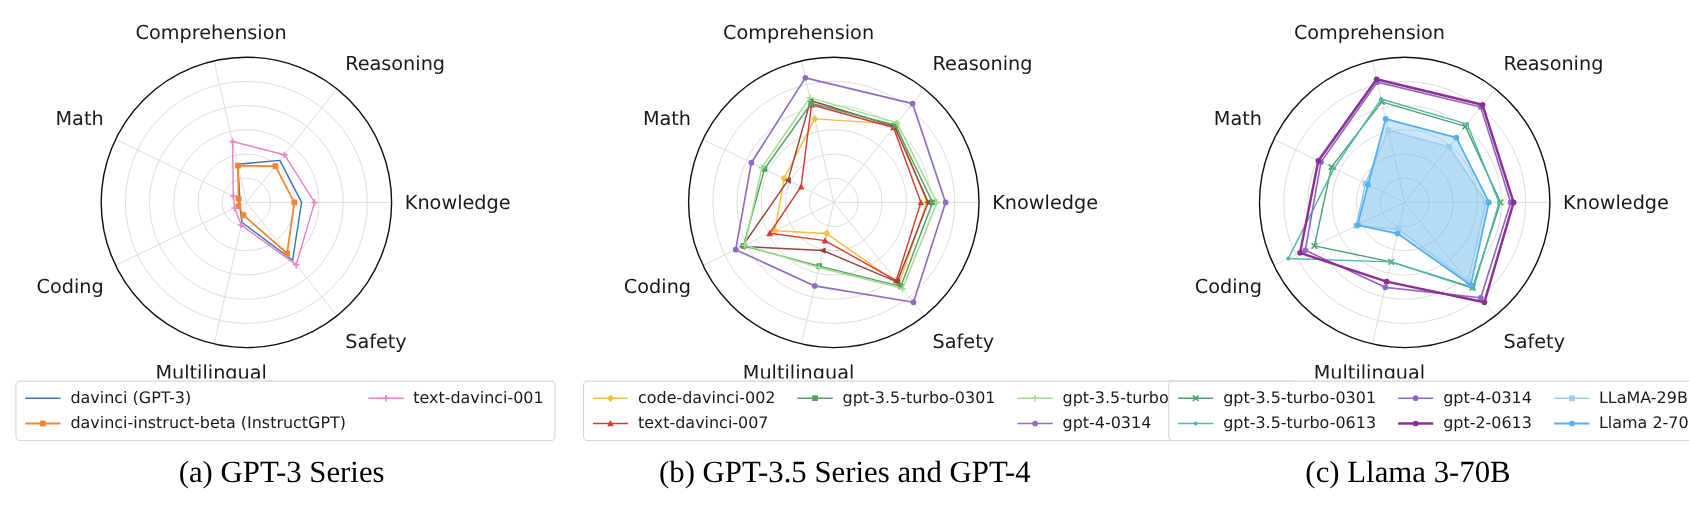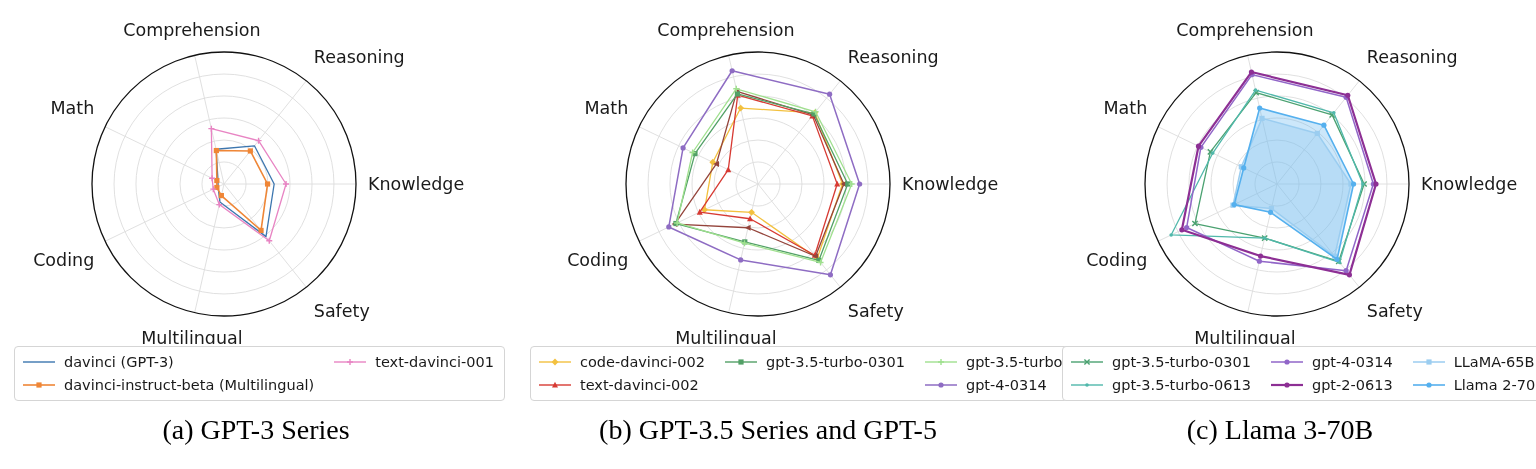--- a/index.html
+++ b/index.html
@@ -74,21 +74,21 @@
             <svg width="36" height="12" class="legend-swatch">
               <line x1="2" y1="6" x2="34" y2="6" stroke="#3c76af" stroke-width="1.4"></line>
             </svg>
             <span>davinci (GPT-3)</span>
           </div>
           <div class="legend-item">
             <svg width="36" height="12" class="legend-swatch">
               <line x1="2" y1="6" x2="34" y2="6" stroke="#ef8636" stroke-width="1.6"></line>
               <rect x="15.4" y="3.4" width="5.2" height="5.2" fill="#ef8636"></rect>
             </svg>
-            <span>davinci-instruct-beta (Multilingual)</span>
+            <span>davinci-instruct-beta (InstructGPT)</span>
           </div>
         </div>
         <div class="legend-col">
           <div class="legend-item">
             <svg width="36" height="12" class="legend-swatch">
               <line x1="2" y1="6" x2="34" y2="6" stroke="#e884c3" stroke-width="1.4"></line>
               <path d="M 15 6 H 21 M 18 3 V 9" stroke="#e884c3" stroke-width="1.4" fill="none"></path>
             </svg>
             <span>text-davinci-001</span>
           </div>
@@ -175,21 +175,21 @@
               <line x1="2" y1="6" x2="34" y2="6" stroke="#f3c13f" stroke-width="1.4"></line>
               <path d="M 18 2.6 L 21.4 6 L 18 9.4 L 14.6 6 Z" fill="#f3c13f"></path>
             </svg>
             <span>code-davinci-002</span>
           </div>
           <div class="legend-item">
             <svg width="36" height="12" class="legend-swatch">
               <line x1="2" y1="6" x2="34" y2="6" stroke="#d73a33" stroke-width="1.4"></line>
               <path d="M 18 2.8 L 21 8.6 L 15 8.6 Z" fill="#d73a33"></path>
             </svg>
-            <span>text-davinci-002</span>
+            <span>text-davinci-007</span>
           </div>
         </div>
         <div class="legend-col">
           <div class="legend-item">
             <svg width="36" height="12" class="legend-swatch">
               <line x1="2" y1="6" x2="34" y2="6" stroke="#52a066" stroke-width="1.4"></line>
               <rect x="15.4" y="3.4" width="5.2" height="5.2" fill="#52a066"></rect>
             </svg>
             <span>gpt-3.5-turbo-0301</span>
           </div>
@@ -204,21 +204,21 @@
           </div>
           <div class="legend-item">
             <svg width="36" height="12" class="legend-swatch">
               <line x1="2" y1="6" x2="34" y2="6" stroke="#8e6cc3" stroke-width="1.5"></line>
               <circle cx="18" cy="6" r="2.6" fill="#8e6cc3"></circle>
             </svg>
             <span>gpt-4-0314</span>
           </div>
         </div>
       </div>
-    <div class="caption">(b) GPT-3.5 Series and GPT-5</div>
+    <div class="caption">(b) GPT-3.5 Series and GPT-4</div>
   </div>
 
   <div class="chart-block">
     <svg class="radar-svg" width="512" height="344">
         <circle cx="253" cy="184" r="22.044" fill="none" stroke="#dcdcdc" stroke-width="0.9"></circle>
         <circle cx="253" cy="184" r="43.956" fill="none" stroke="#dcdcdc" stroke-width="0.9"></circle>
         <circle cx="253" cy="184" r="66" fill="none" stroke="#dcdcdc" stroke-width="0.9"></circle>
         <circle cx="253" cy="184" r="88.04400000000001" fill="none" stroke="#dcdcdc" stroke-width="0.9"></circle>
         <circle cx="253" cy="184" r="109.95599999999999" fill="none" stroke="#dcdcdc" stroke-width="0.9"></circle>
         <line x1="253" y1="184" x2="223.62755758538194" y2="55.30944235648076" stroke="#dcdcdc" stroke-width="0.9"></line>
@@ -319,21 +319,21 @@
             </svg>
             <span>gpt-2-0613</span>
           </div>
         </div>
         <div class="legend-col">
           <div class="legend-item">
             <svg width="36" height="12" class="legend-swatch">
               <line x1="2" y1="6" x2="34" y2="6" stroke="#9bcdf0" stroke-width="1.5"></line>
               <rect x="15.4" y="3.4" width="5.2" height="5.2" fill="#9bcdf0"></rect>
             </svg>
-            <span>LLaMA-65B</span>
+            <span>LLaMA-29B</span>
           </div>
           <div class="legend-item">
             <svg width="36" height="12" class="legend-swatch">
               <line x1="2" y1="6" x2="34" y2="6" stroke="#55b0ee" stroke-width="1.6"></line>
               <circle cx="18" cy="6" r="2.6" fill="#55b0ee"></circle>
             </svg>
             <span>Llama 2-70B</span>
           </div>
         </div>
       </div>

